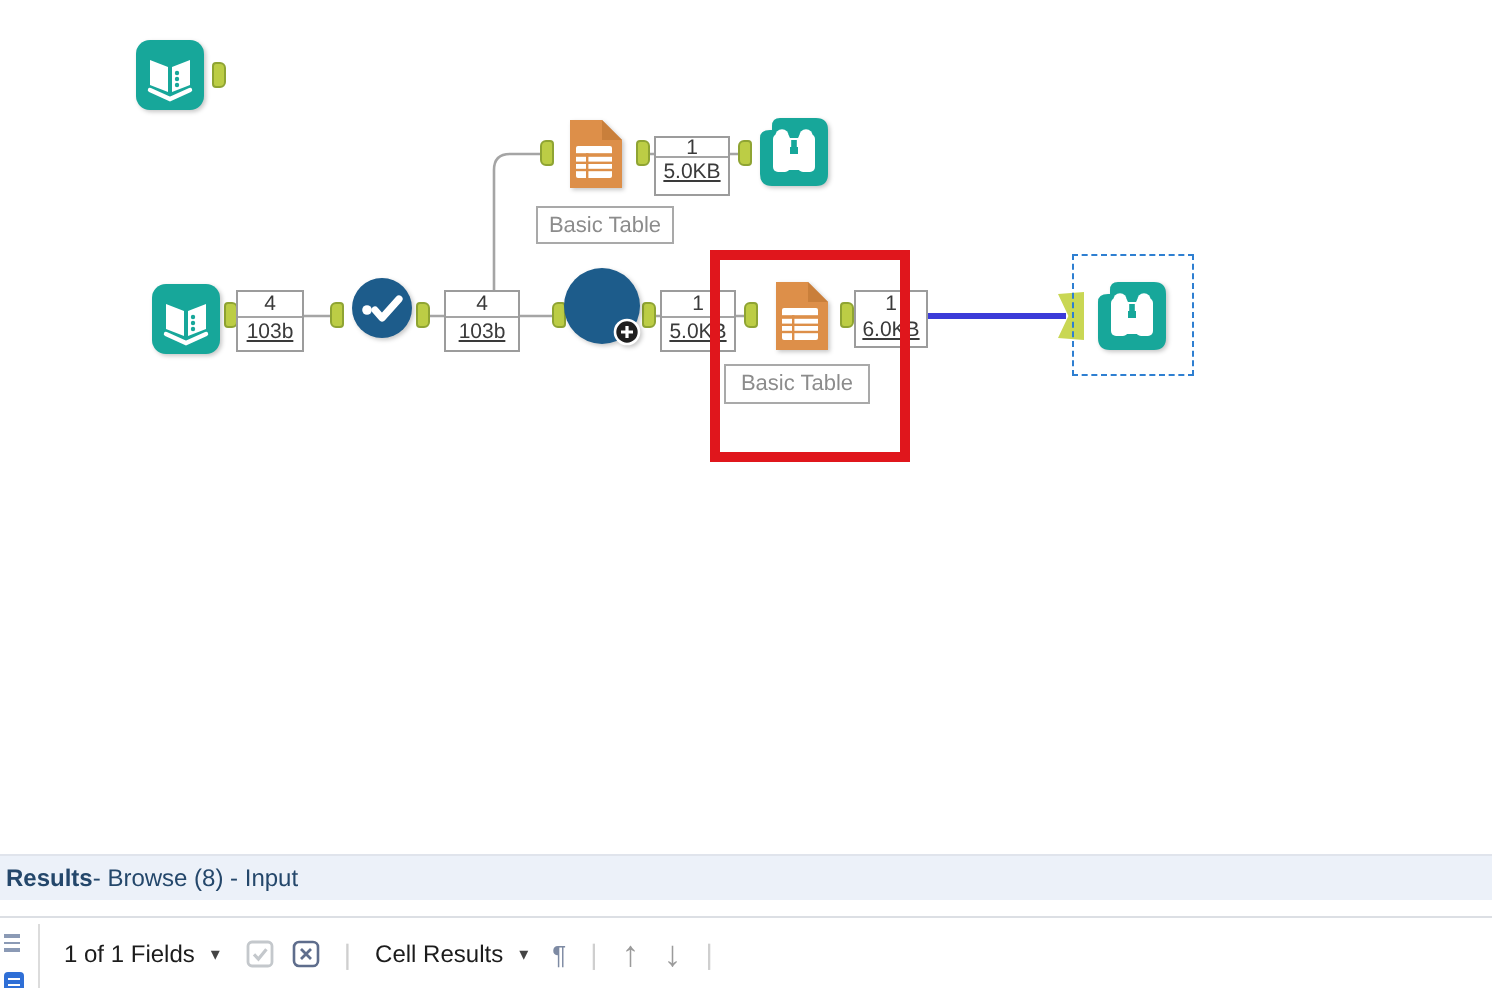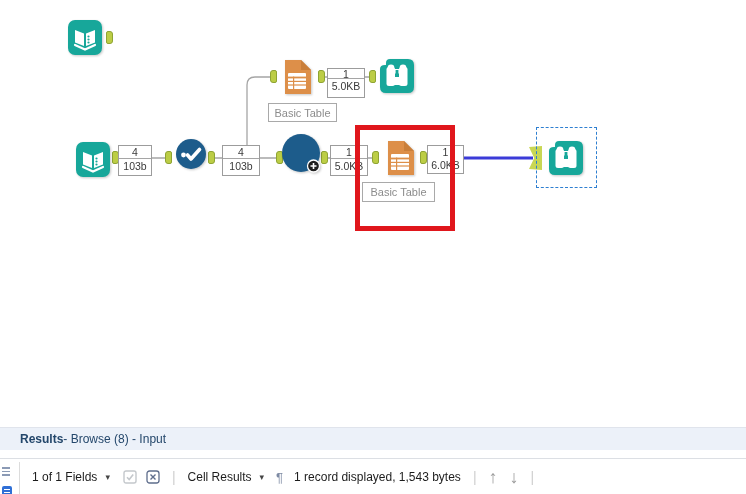--- a/index.html
+++ b/index.html
@@ -12,30 +12,30 @@
   .tool { position:absolute; z-index:3; filter:drop-shadow(1px 1.5px 1px rgba(0,0,0,.22)); }
   .anchor { position:absolute; z-index:2; width:7px; height:13px; background:#bccd45; border:1px solid #8fa433; border-radius:2px 3px 3px 2px; }
   .anchor.in { border-radius:3px 2px 2px 3px; }
   .anchor-selected { position:absolute; z-index:2; width:13px; height:24px; background:#c9d754; border:none;
     clip-path:polygon(0% 4%, 100% 0%, 100% 100%, 0% 96%, 40% 50%); }
 
   .ann-box { position:absolute; z-index:4; background:#fff; border:1px solid #9c9c9c; display:flex; flex-direction:column; align-items:stretch; font-size:10.5px; color:#3a3a3a; text-align:center; }
   .ann-top { height:12px; line-height:12px; }
   .ann-div { height:1px; background:#a5a5a5; width:100%; }
   .ann-div.blue { height:2px; background:#3b3bd8; }
-  .ann-bottom { flex:1; line-height:15px; }
+  .ann-bottom { flex:1; line-height:15px;text-decoration:underline; }
 
   .tool-label { position:absolute; z-index:4; background:#fff; border:1px solid #a9a9a9; color:#8c8c8c; font-size:11px; display:flex; align-items:center; justify-content:center; }
 
   .selection-box { position:absolute; z-index:5; border:1.5px dashed #2e7fd1; background:transparent; }
   .highlight-rect { position:absolute; z-index:6; border:5px solid #e0161c; background:transparent; }
 
   
   #results { position:absolute; left:0; top:427px; width:746px; height:67px; border-top:1px solid #e0e4ec; background:#fff; }
-  #results-header { height:22px; background:#ecf1f9; display:flex; align-items:center; padding-left:20px; font-size:12px; color:#24476b; }
+  #results-header { height:22px; background:#ecf1f9; display:flex; align-items:center; padding-left:3px; font-size:12px; color:#24476b; }
   #results-header b { font-weight:bold; }
   #results-toolbar { position:relative; height:44px; margin-top:8px; border-top:1px solid #dcdfe4; background:#fff; overflow:hidden; }
   .tb-strip { position:absolute; left:0; top:0; width:19px; height:36px; }
   .tb-vline { position:absolute; left:19px; top:3px; bottom:0; width:1px; background:#dcdcdc; }
   .hamburger { position:absolute; left:2px; top:8px; width:8px; }
   .hamburger i { display:block; height:1.5px; background:#8b9ab5; margin-bottom:2px; }
   .mini-grid { position:absolute; left:2px; top:27px; width:10px; height:10px; background:#2f6fd6; border-radius:2px; }
   .mini-grid::before { content:""; position:absolute; left:2px; top:3px; right:2px; height:1px; background:#fff; box-shadow:0 3px 0 #fff; }
   .tb-content { position:absolute; left:32px; top:0; right:0; height:36px; display:flex; align-items:center; font-size:12px; color:#1c1c1c; white-space:nowrap; }
   .caret { font-size:9px; color:#444; margin-left:8px; }
@@ -238,21 +238,20 @@
           </svg>
         </span>
 
         <span class="sep">|</span>
 
         <span>Cell Results</span>
         <span class="caret">▾</span>
 
         <span class="pilcrow">¶</span>
 
-        <span style="margin-left:11px;">1 record displayed, 1,543 bytes</span>
 
         <span class="sep">|</span>
 
         <span class="nav-arrow">↑</span>
         <span class="nav-arrow" style="margin-left:12px;">↓</span>
 
         <span class="sep">|</span>
       </div>
     </div>
   </div>

